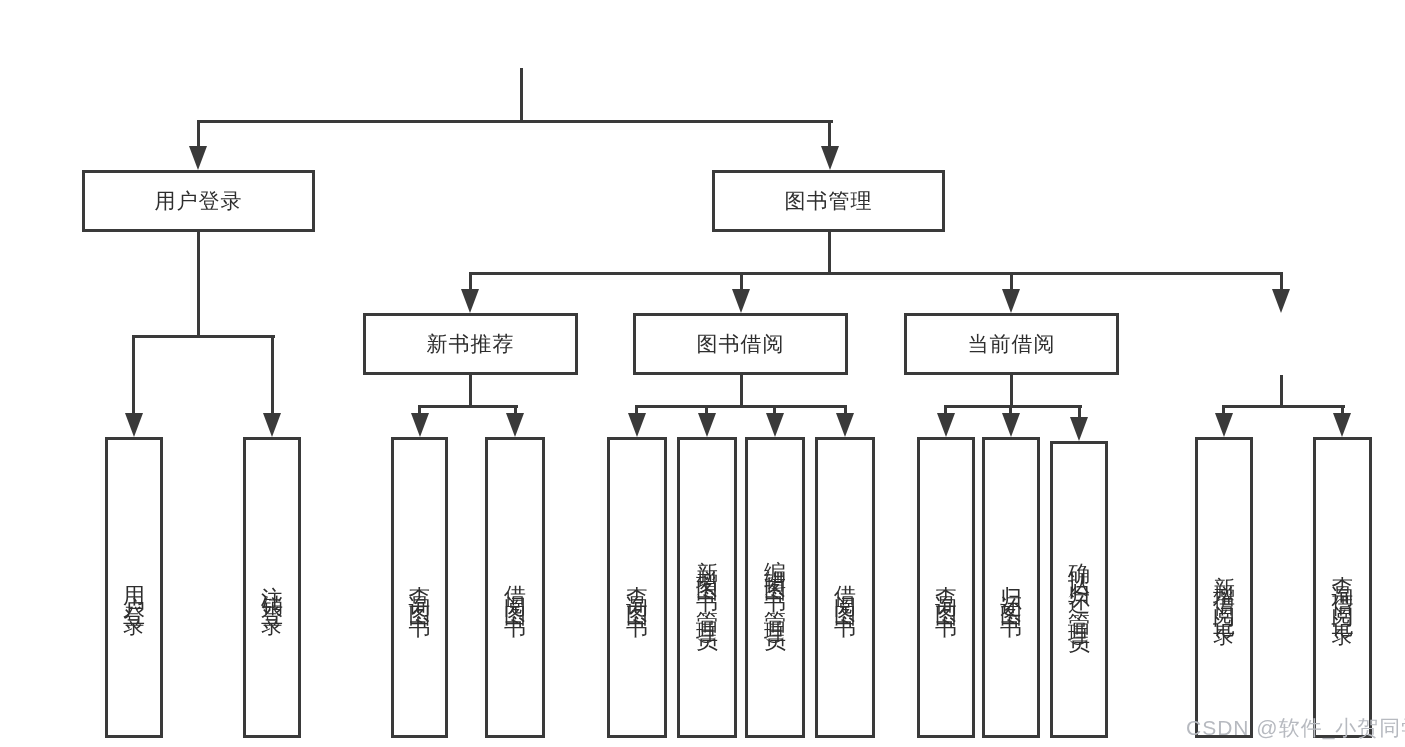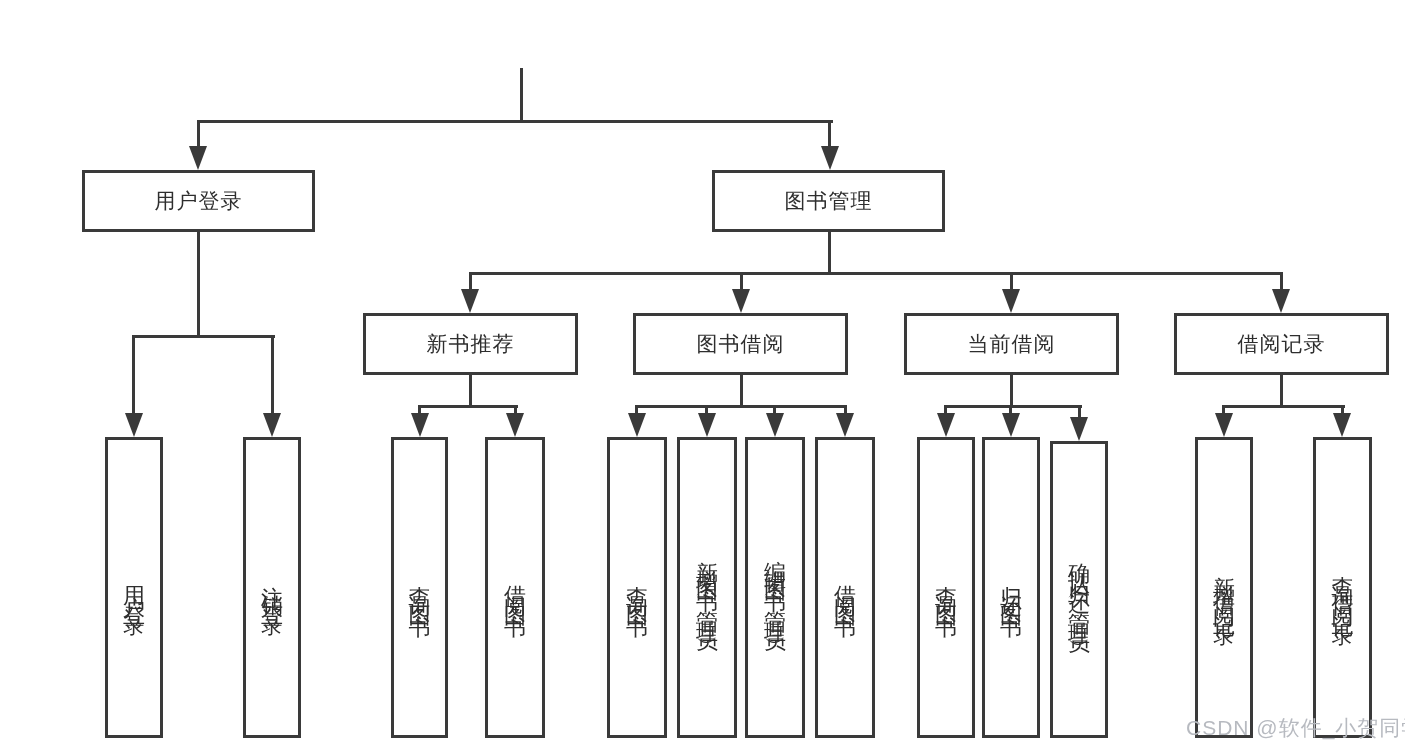--- a/index.html
+++ b/index.html
@@ -118,21 +118,20 @@
   <div class="arrow" style="left:1215px;top:413px"></div>
   <div class="arrow" style="left:1333px;top:413px"></div>
 
 
   <div class="box" style="left:82px;top:170px;width:233px;height:62px">用户登录</div>
   <div class="box" style="left:712px;top:170px;width:233px;height:62px">图书管理</div>
 
   <div class="box" style="left:363px;top:313px;width:215px;height:62px">新书推荐</div>
   <div class="box" style="left:904px;top:313px;width:215px;height:62px">当前借阅</div>
   <div class="box" style="left:633px;top:313px;width:215px;height:62px">图书借阅</div>
-  <div class="box" style="left:1174px;top:313px;width:215px;height:62px">借阅记录</div>
 
   <div class="box vbox" style="left:105px;top:437px;width:58px;height:301px">用户登录</div>
   <div class="box vbox" style="left:243px;top:437px;width:58px;height:301px">注销登录</div>
 
   <div class="box vbox" style="left:391px;top:437px;width:57px;height:301px">查询图书</div>
   <div class="box vbox" style="left:485px;top:437px;width:60px;height:301px">借阅图书</div>
 
   <div class="box vbox" style="left:607px;top:437px;width:60px;height:301px">查询图书</div>
   <div class="box vbox" style="left:677px;top:437px;width:60px;height:301px">新增图书（管理员）</div>
   <div class="box vbox" style="left:745px;top:437px;width:60px;height:301px">编辑图书（管理员）</div>

